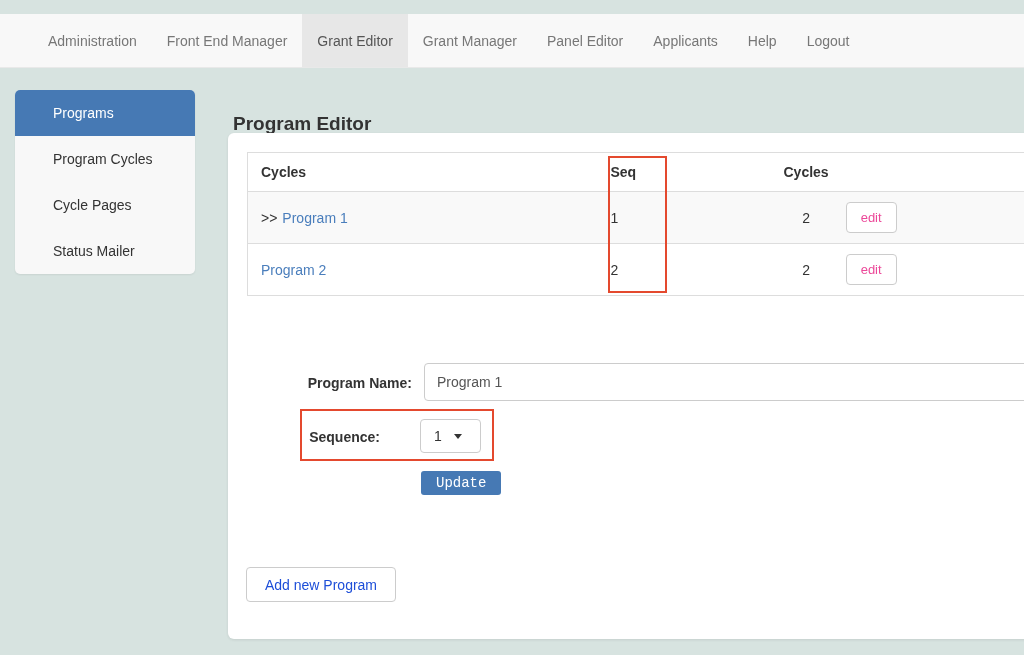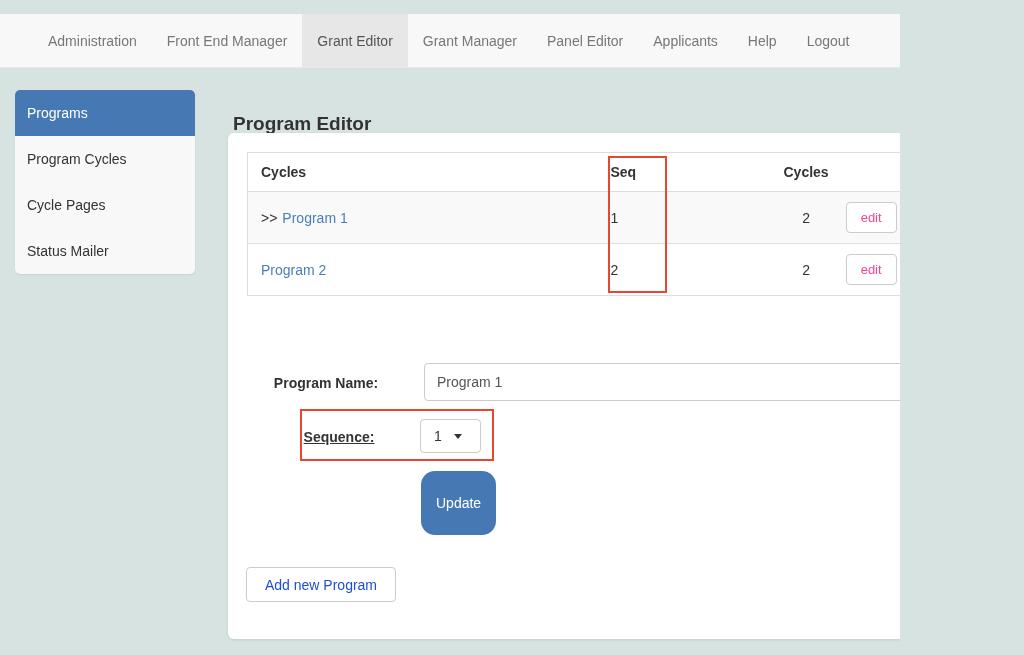--- a/index.html
+++ b/index.html
@@ -9,21 +9,21 @@
     --teal-bg:#d7e3e0;
   }
   *{box-sizing:border-box;}
   html,body{margin:0;padding:0;}
   body{
     font-family:"Liberation Sans","DejaVu Sans",sans-serif;
     background:var(--teal-bg);
   }
   #page{
     position:relative;
-    width:900px;height:655px;
+    width:1024px;height:655px;
     overflow:hidden;
     background:var(--teal-bg);
   }
   
   .navbar{
     position:absolute;left:0;top:14px;width:1040px;height:54px;
     background:#f8f8f8;
     border-bottom:1px solid #e9e9e9;
     display:flex;align-items:stretch;
     padding-left:33px;
@@ -39,21 +39,21 @@
     background:#e7e7e7;color:#555;
   }
   
   .sidebar{
     position:absolute;left:15px;top:90px;width:180px;
     background:#f8f8f8;border-radius:5px;overflow:hidden;
     box-shadow:0 1px 2px rgba(0,0,0,.07);
   }
   .side-item{
     height:46px;line-height:46px;
-    padding-left:12px;font-size:14px;color:#333;
+    padding-left:38px;font-size:14px;color:#333;
     cursor:pointer;white-space:nowrap;
   }
   .side-item.active{
     background:var(--accent);color:#fff;
   }
   
   .page-title{
     position:absolute;left:233px;top:113px;
     font-size:19px;font-weight:bold;color:#333;
   }
@@ -97,24 +97,24 @@
   
   .red-rect{
     position:absolute;border:2px solid var(--highlight);
     pointer-events:none;z-index:5;
   }
   #seq-rect{left:608px;top:156px;width:59px;height:137px;}
   #sequence-rect{left:300px;top:409px;width:194px;height:52px;}
   
   .form-label{
     position:absolute;font-size:14px;font-weight:bold;color:#333;
-    text-align:center;white-space:nowrap;
+    text-align:right;white-space:nowrap;
   }
   #program-name-label{left:240px;top:375px;width:172px;}
-  #sequence-label{left:298px;top:429px;width:82px;text-decoration:underline;}
+  #sequence-label{left:298px;top:429px;width:82px;}
   .text-input{
     position:absolute;left:424px;top:363px;width:616px;height:38px;
     border:1px solid #ccc;border-radius:4px;
     padding:0 12px;font-family:inherit;font-size:14px;color:#555;
     background:#fff;outline:none;
   }
   .select-box{
     position:absolute;left:420px;top:419px;width:61px;height:34px;
     border:1px solid #ccc;border-radius:4px;background:#fff;
     display:flex;align-items:center;
@@ -122,23 +122,23 @@
     cursor:pointer;
   }
   .caret{
     width:0;height:0;margin-left:12px;
     border-left:4px solid transparent;
     border-right:4px solid transparent;
     border-top:5px solid #333;
   }
   .update-btn{
     position:absolute;left:421px;top:471px;
-    background:var(--accent);color:#fff;border:none;border-radius:14px;
-    font-family:Liberation Sans, sans-serif;font-size:14px;
-    padding:24px 15px;cursor:pointer;
+    background:var(--accent);color:#fff;border:none;border-radius:3px;
+    font-family:Liberation Mono, monospace;font-size:14px;
+    padding:4px 15px;cursor:pointer;
   }
   .add-btn{
     position:absolute;left:246px;top:567px;width:150px;height:35px;
     background:#fff;border:1px solid #ccc;border-radius:4px;
     font-family:inherit;font-size:14px;color:#1d4ed8;cursor:pointer;
   }
 </style>
 </head>
 <body>
 

